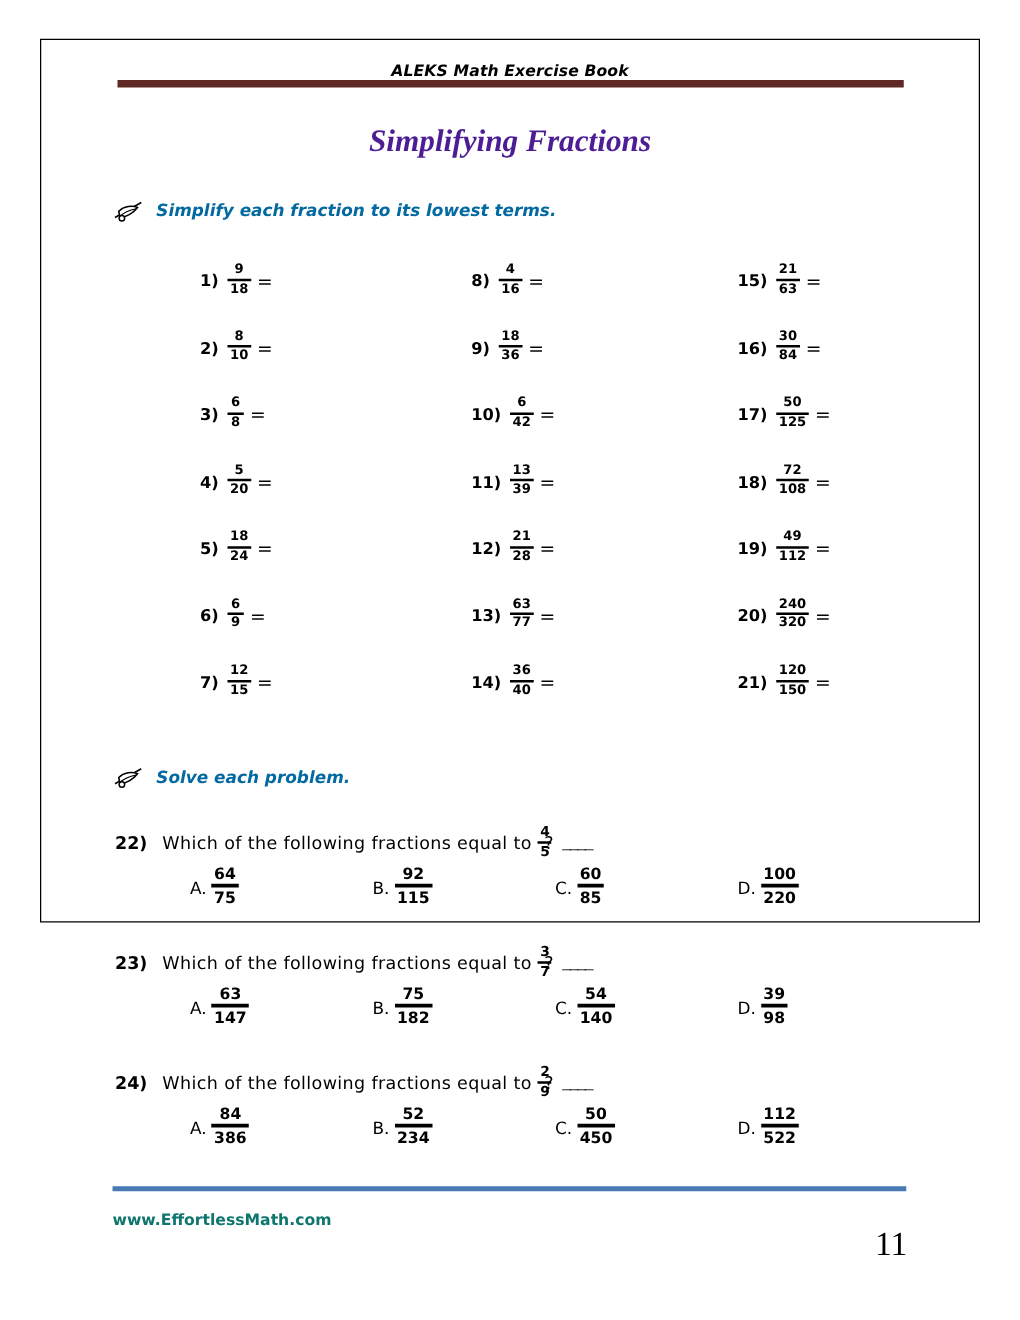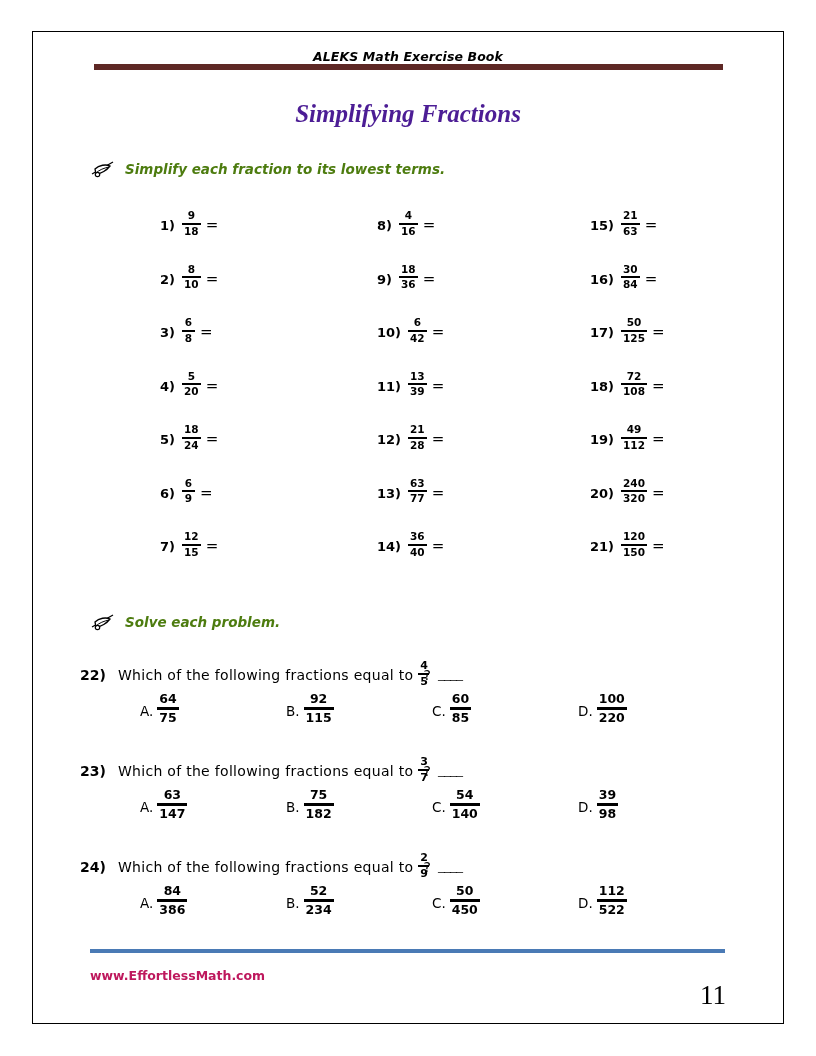--- a/index.html
+++ b/index.html
@@ -12,21 +12,21 @@
     background: #ffffff;
     font-family: "Liberation Sans", sans-serif;
     overflow: hidden;
   }
 
   .page {
     position: absolute;
     left: 32px;
     top: 31px;
     width: 752px;
-    height: 993px;
+    height: 707px;
     border: 1.5px solid #000000;
     box-sizing: border-box;
     background: #ffffff;
   }
 
   
   .header-title {
     position: absolute;
     left: 0;
     top: 17px;
@@ -71,21 +71,21 @@
   .instruction .pen-icon {
     width: 26px;
     height: 20px;
     flex: 0 0 26px;
   }
   .instruction .itext {
     font-family: "DejaVu Sans", sans-serif;
     font-weight: bold;
     font-style: italic;
     font-size: 13.5px;
-    color: #4d7c0f;
+    color: #0369a1;
     white-space: nowrap;
   }
   #instruction-1 { left: 57px; top: 127px; }
   #instruction-2 { left: 57px; top: 580px; }
 
   
   .grid {
     position: absolute;
     left: 57px;
     top: 178px;
@@ -143,21 +143,21 @@
     font-weight: normal;
     font-size: 15px;
     color: #000;
     padding-top: 6px;
     margin-left: 5px;
   }
 
   
   .wp {
     position: absolute;
-    left: 47px;
+    left: 59px;
     width: 670px;
     text-align: right;
   }
   #wp-22 { top: 628px; }
   #wp-23 { top: 724px; }
   #wp-24 { top: 820px; }
 
   .wp-prompt {
     display: flex;
     align-items: center;
@@ -245,21 +245,21 @@
     height: 4px;
     background: #4A7AB5;
   }
   .footer-site {
     position: absolute;
     left: 57px;
     top: 936px;
     font-family: "DejaVu Sans", sans-serif;
     font-weight: bold;
     font-size: 12.5px;
-    color: #be185d;
+    color: #0f766e;
   }
   .footer-page {
     position: absolute;
     right: 57px;
     top: 948px;
     font-family: "Liberation Serif", serif;
     font-size: 27px;
     color: #000;
   }
 </style>

